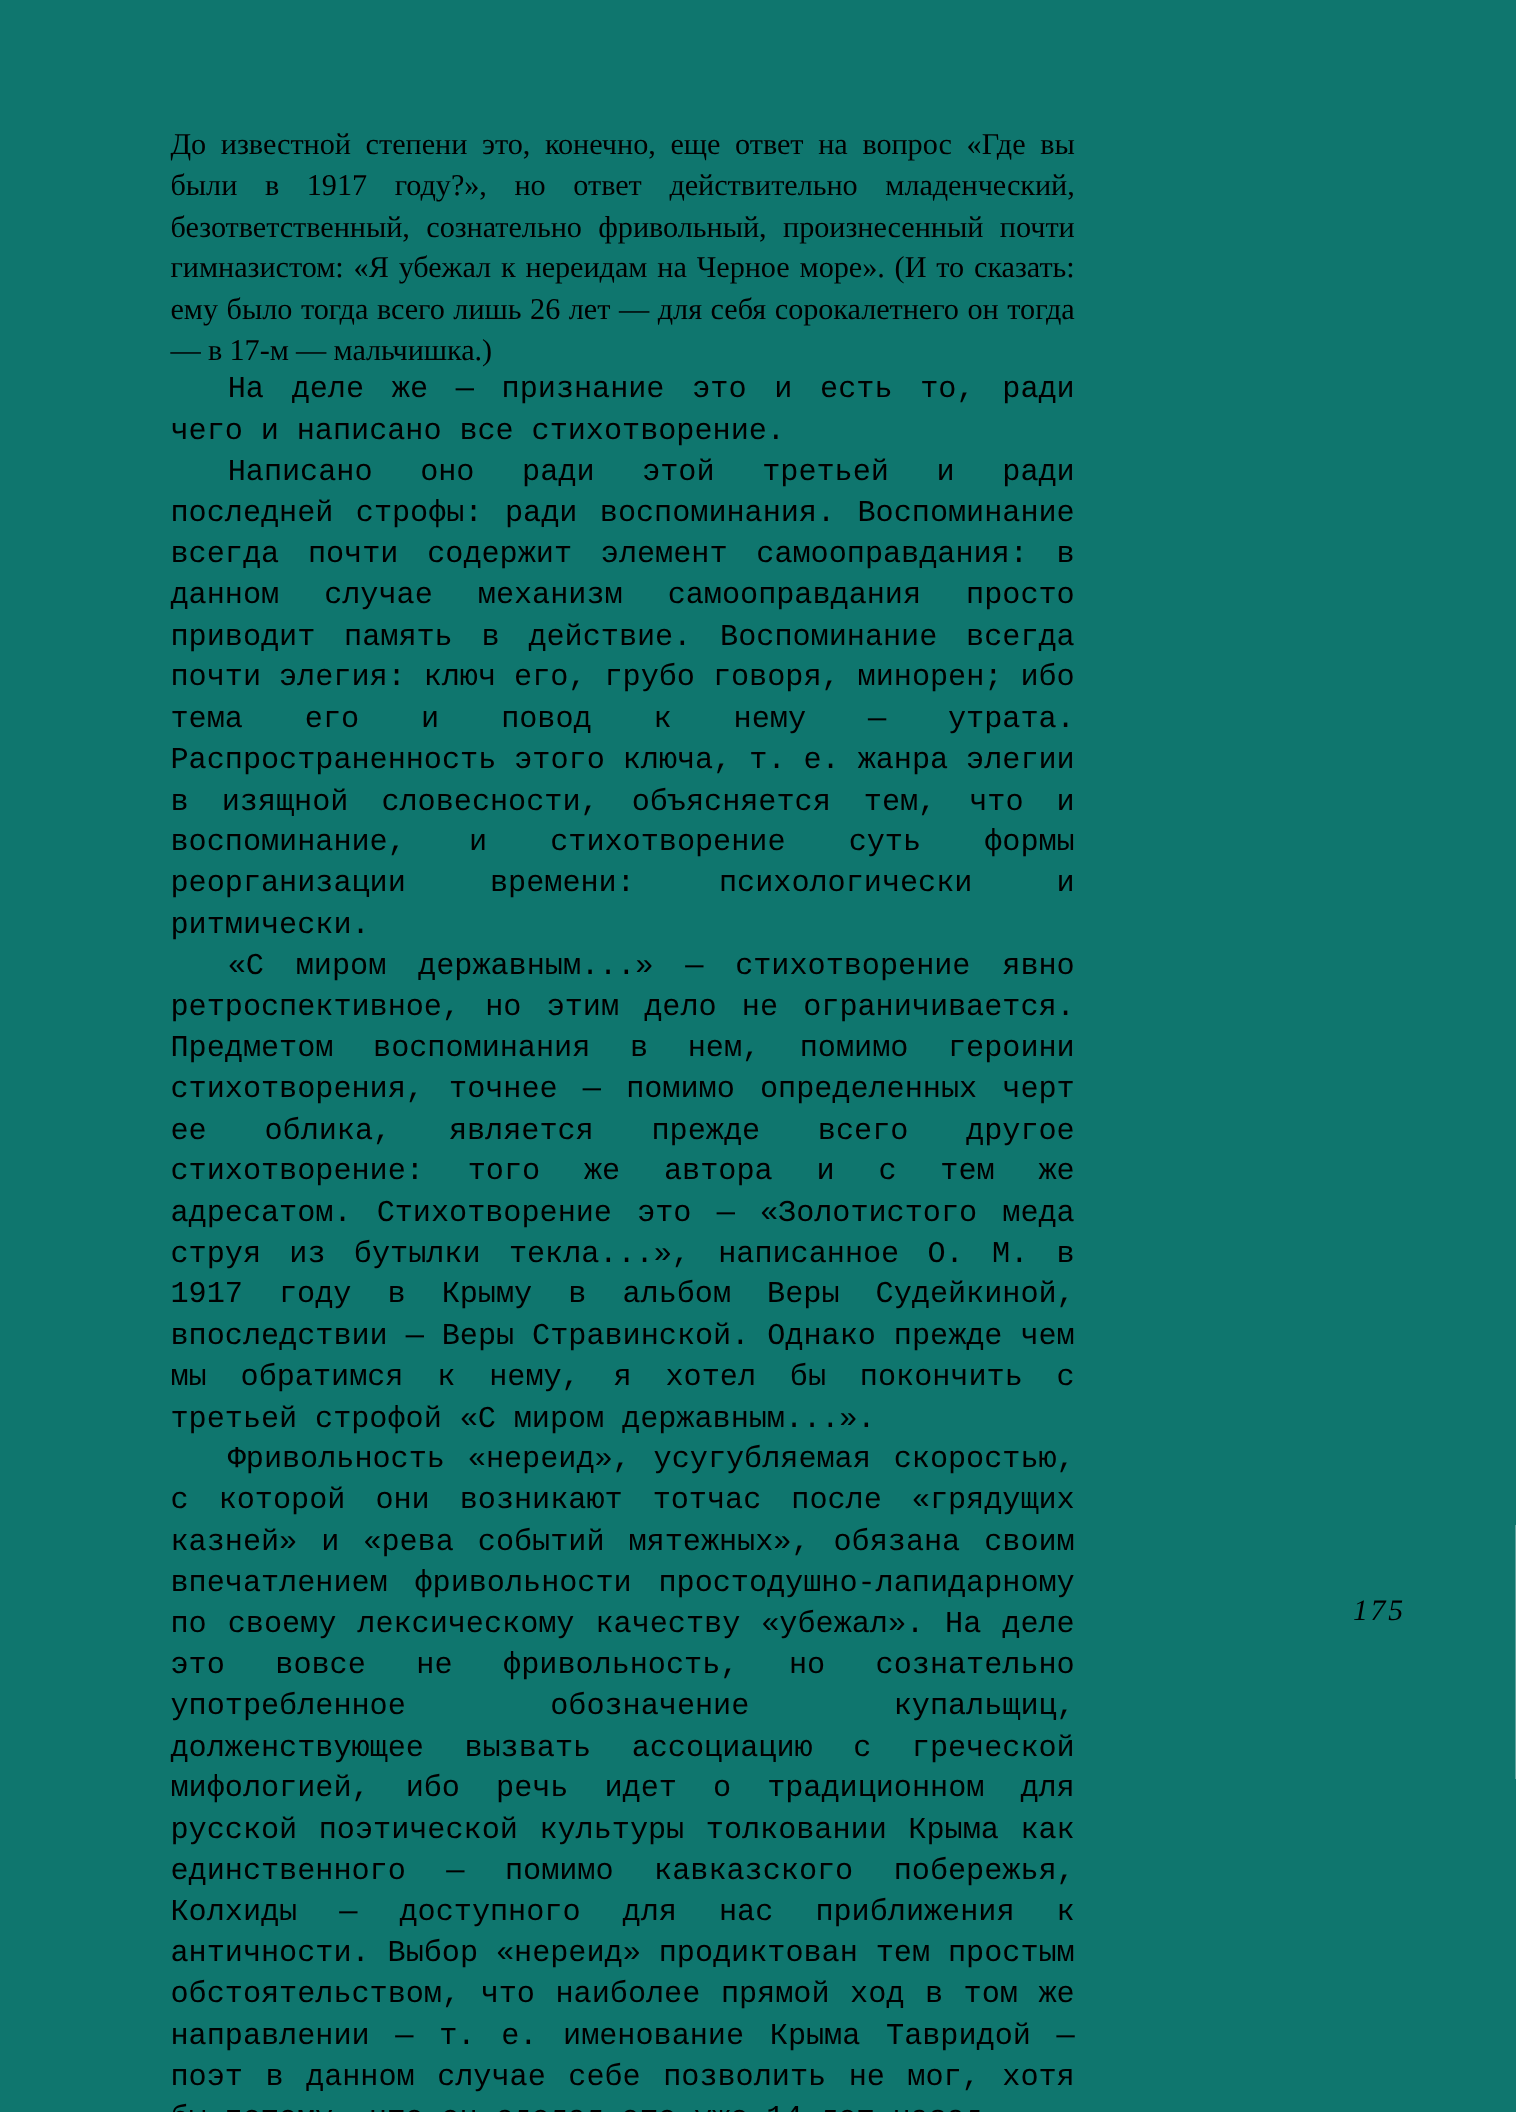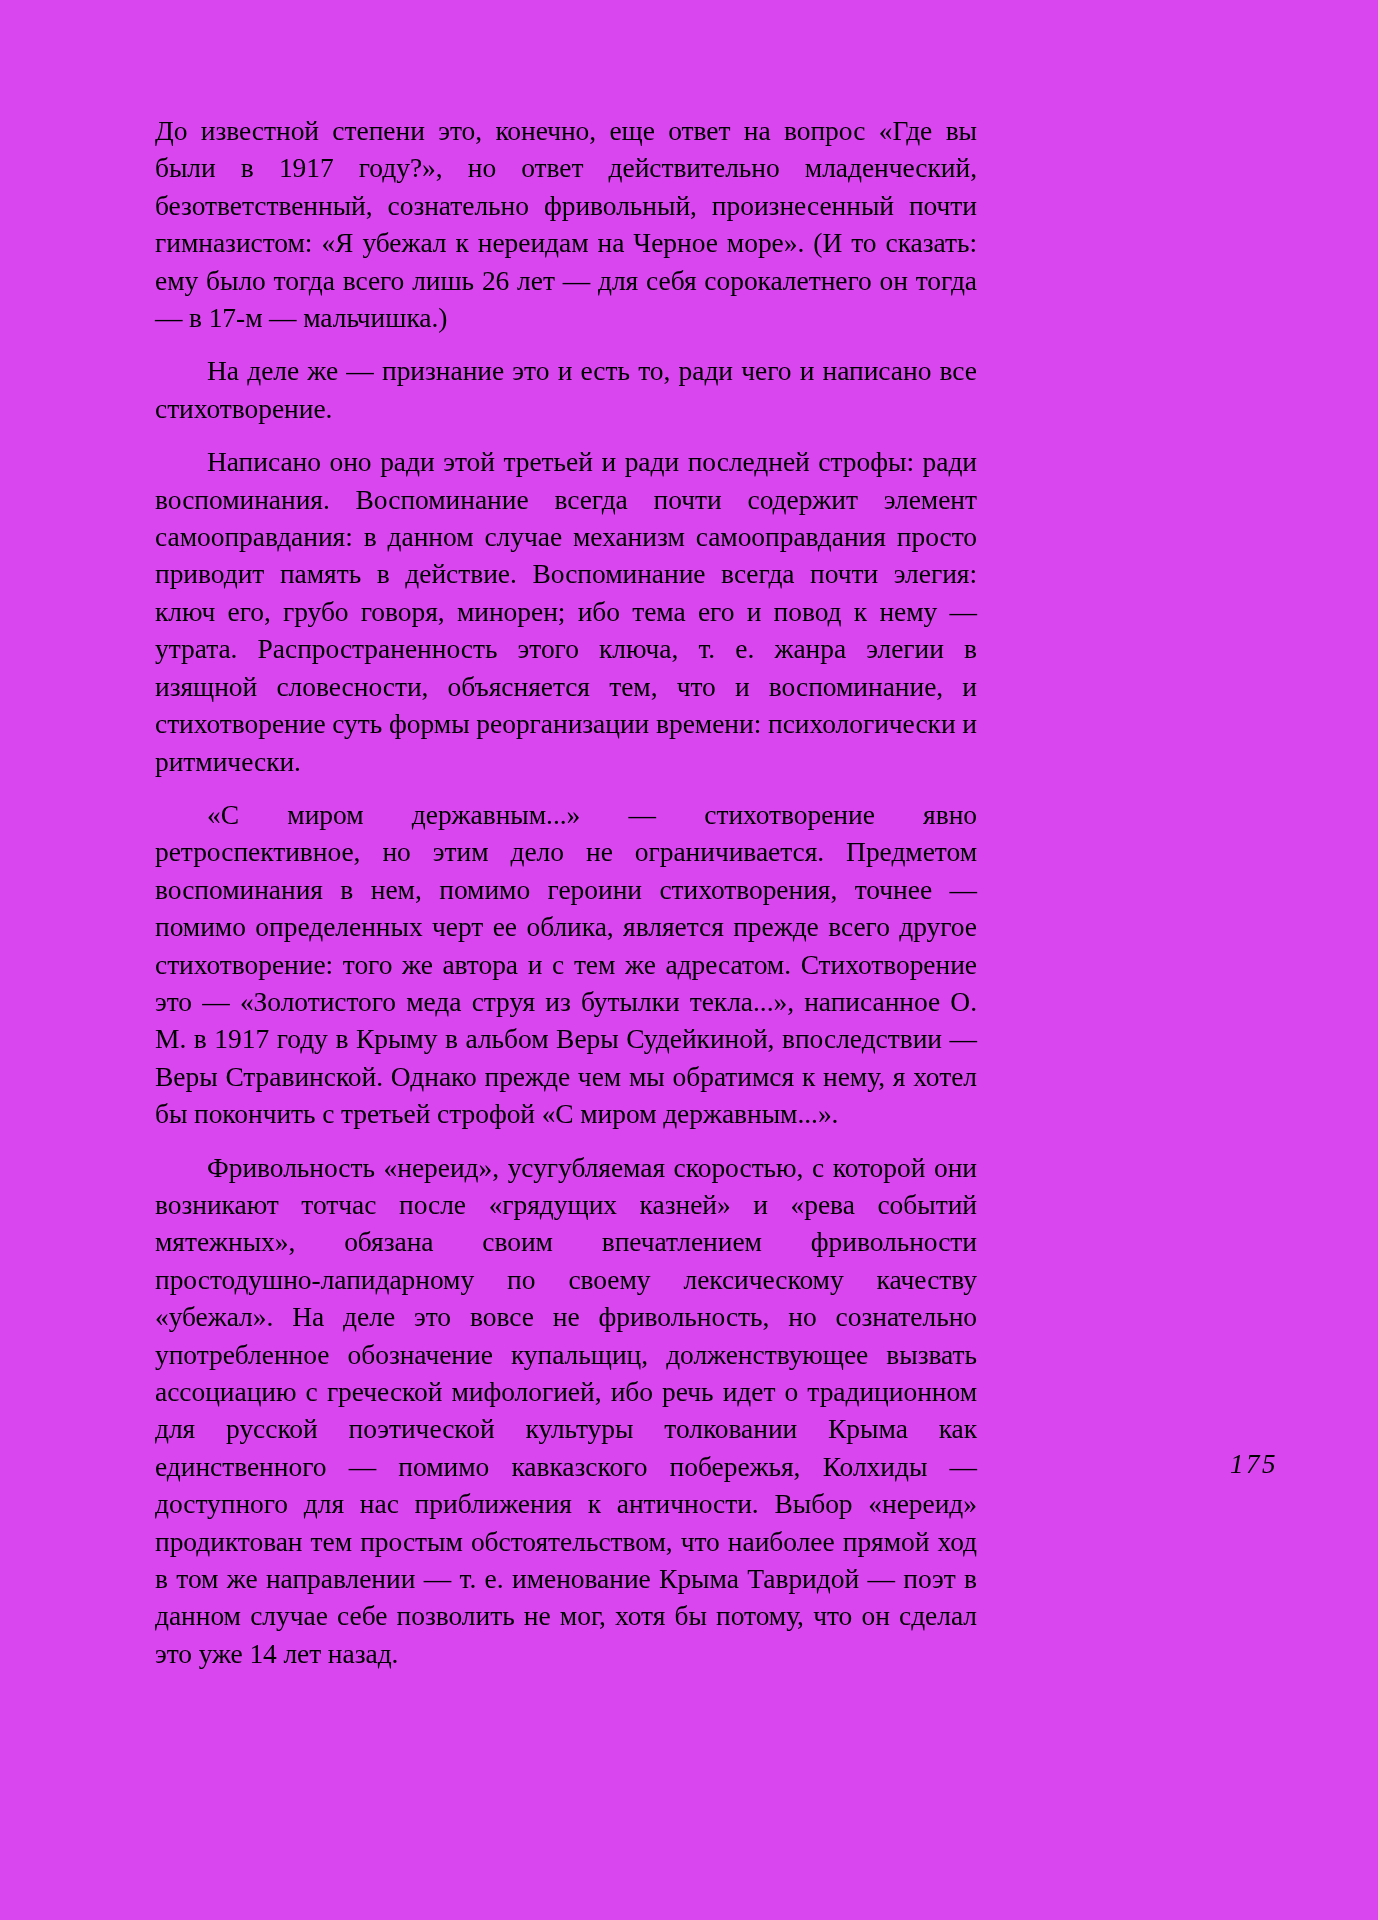--- a/index.html
+++ b/index.html
@@ -8,21 +8,21 @@
     background: #ffffff;
   }
   body {
     font-family: "Liberation Serif", "DejaVu Serif", serif;
     color: #000000;
   }
   .page {
     position: relative;
     width: 1378px;
     height: 1920px;
-    background: #d946ef;
+    background: #0f766e;
     overflow: hidden;
     box-sizing: border-box;
   }
   .text-column {
     position: absolute;
     left: 155px;
     top: 112px;
     width: 822px;
   }
   .para {
@@ -32,21 +32,22 @@
     text-align: justify;
     text-indent: 52px;
     hyphens: manual;
     word-spacing: -0.2px;
     letter-spacing: -0.05px;
   }
   .para.first {
     text-indent: 0;
   }
   .para + .para {
-    margin-top: 16px;
+    margin-top: 0;
+    font-family: Liberation Mono, monospace;
   }
   .folio {
     position: absolute;
     right: 100px;
     top: 1425px;
     width: 120px;
     text-align: right;
     font-family: "Liberation Serif", "DejaVu Serif", serif;
     font-style: italic;
     font-size: 27px;

